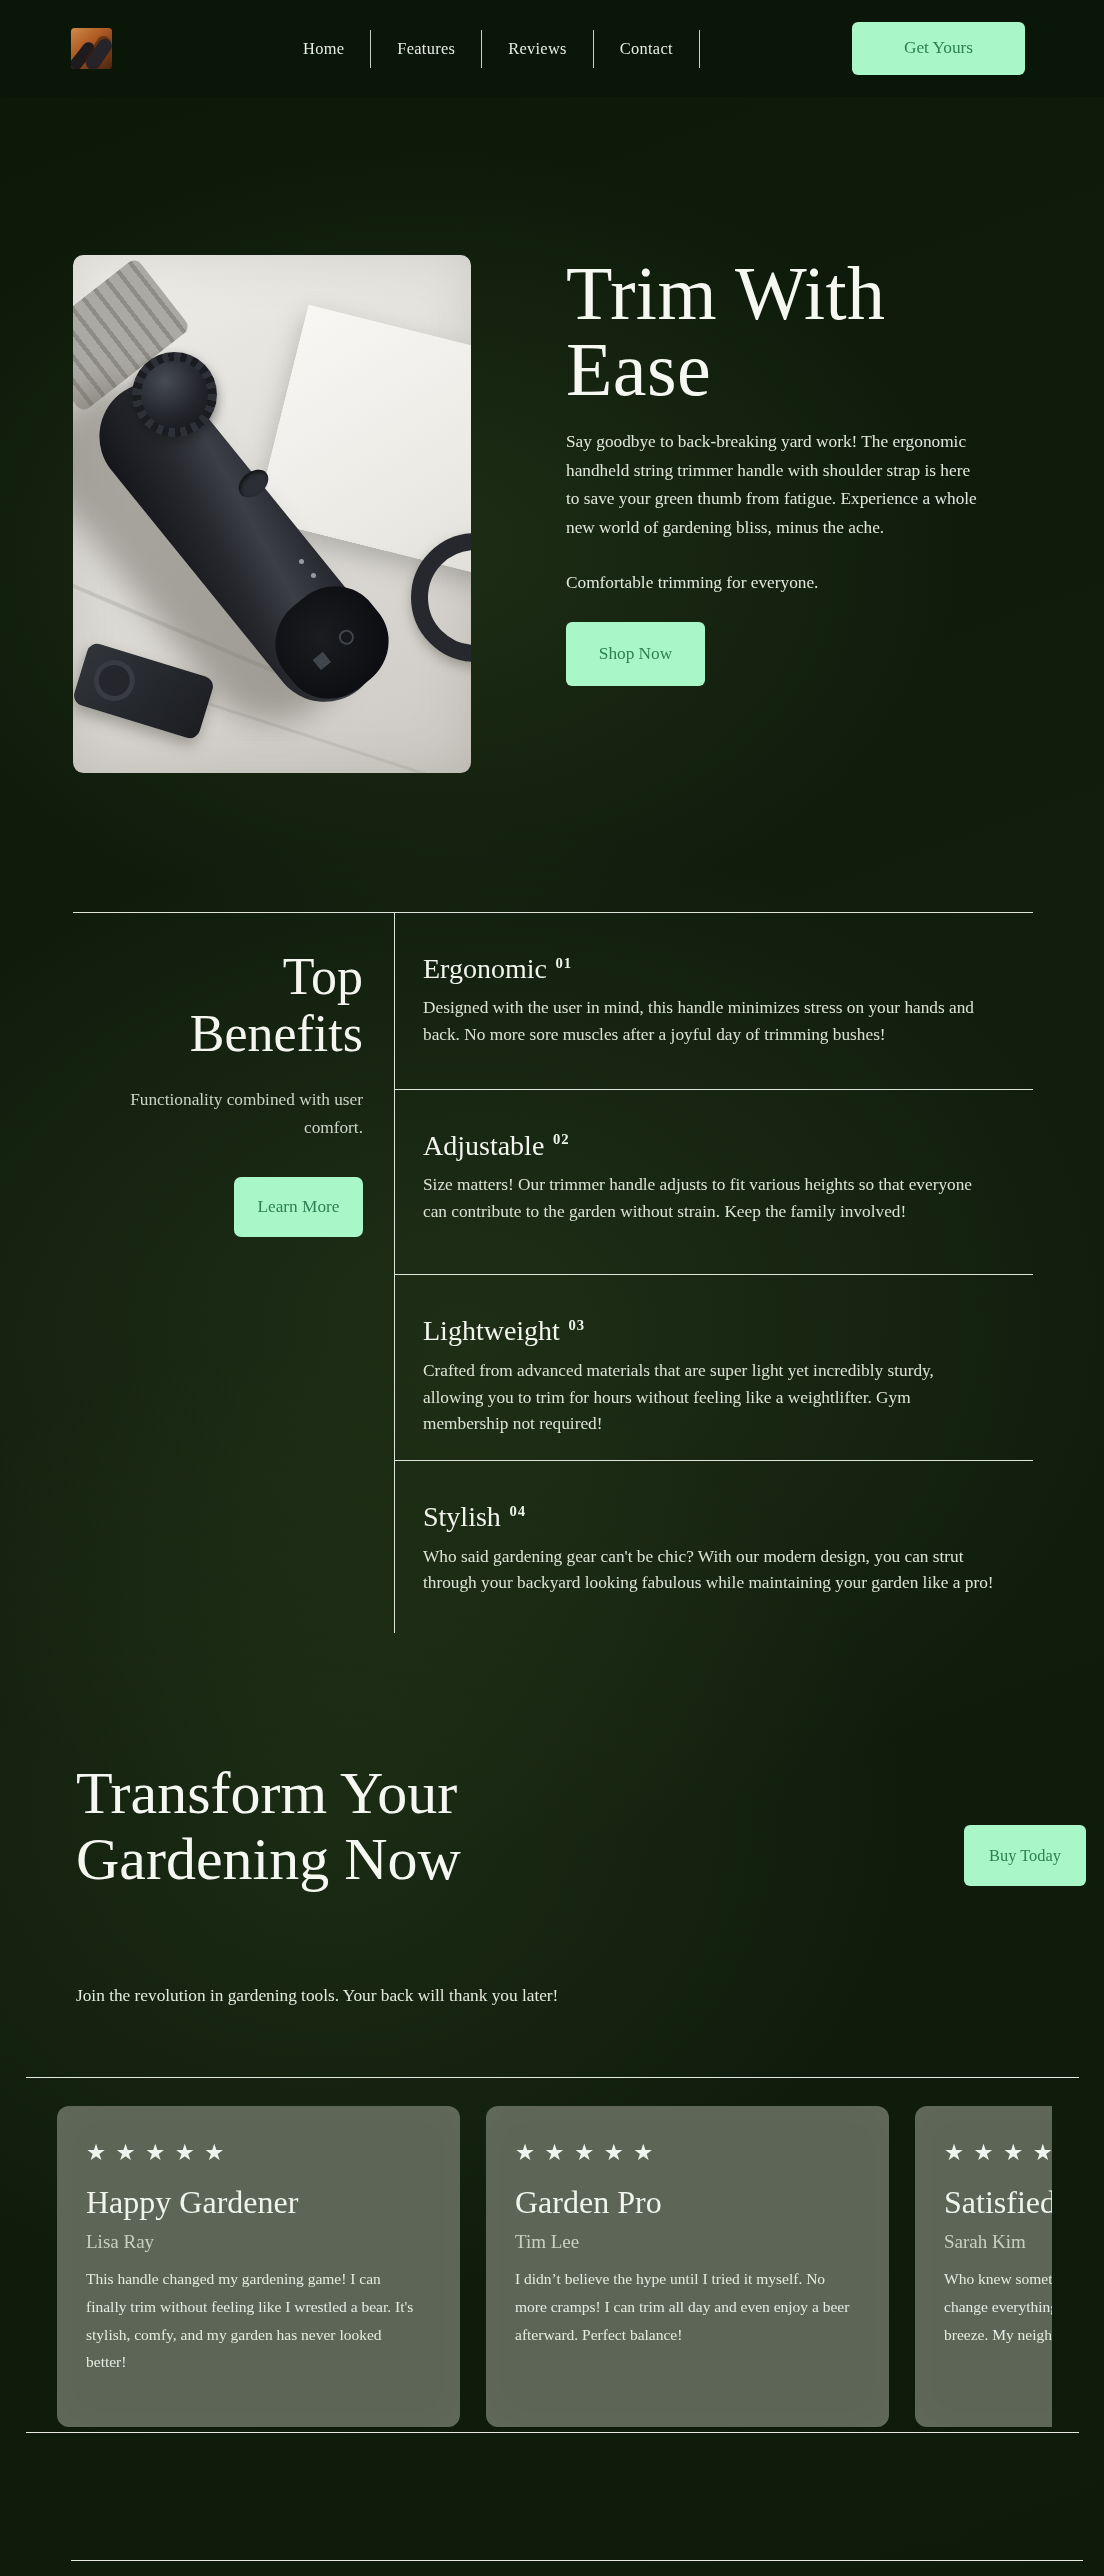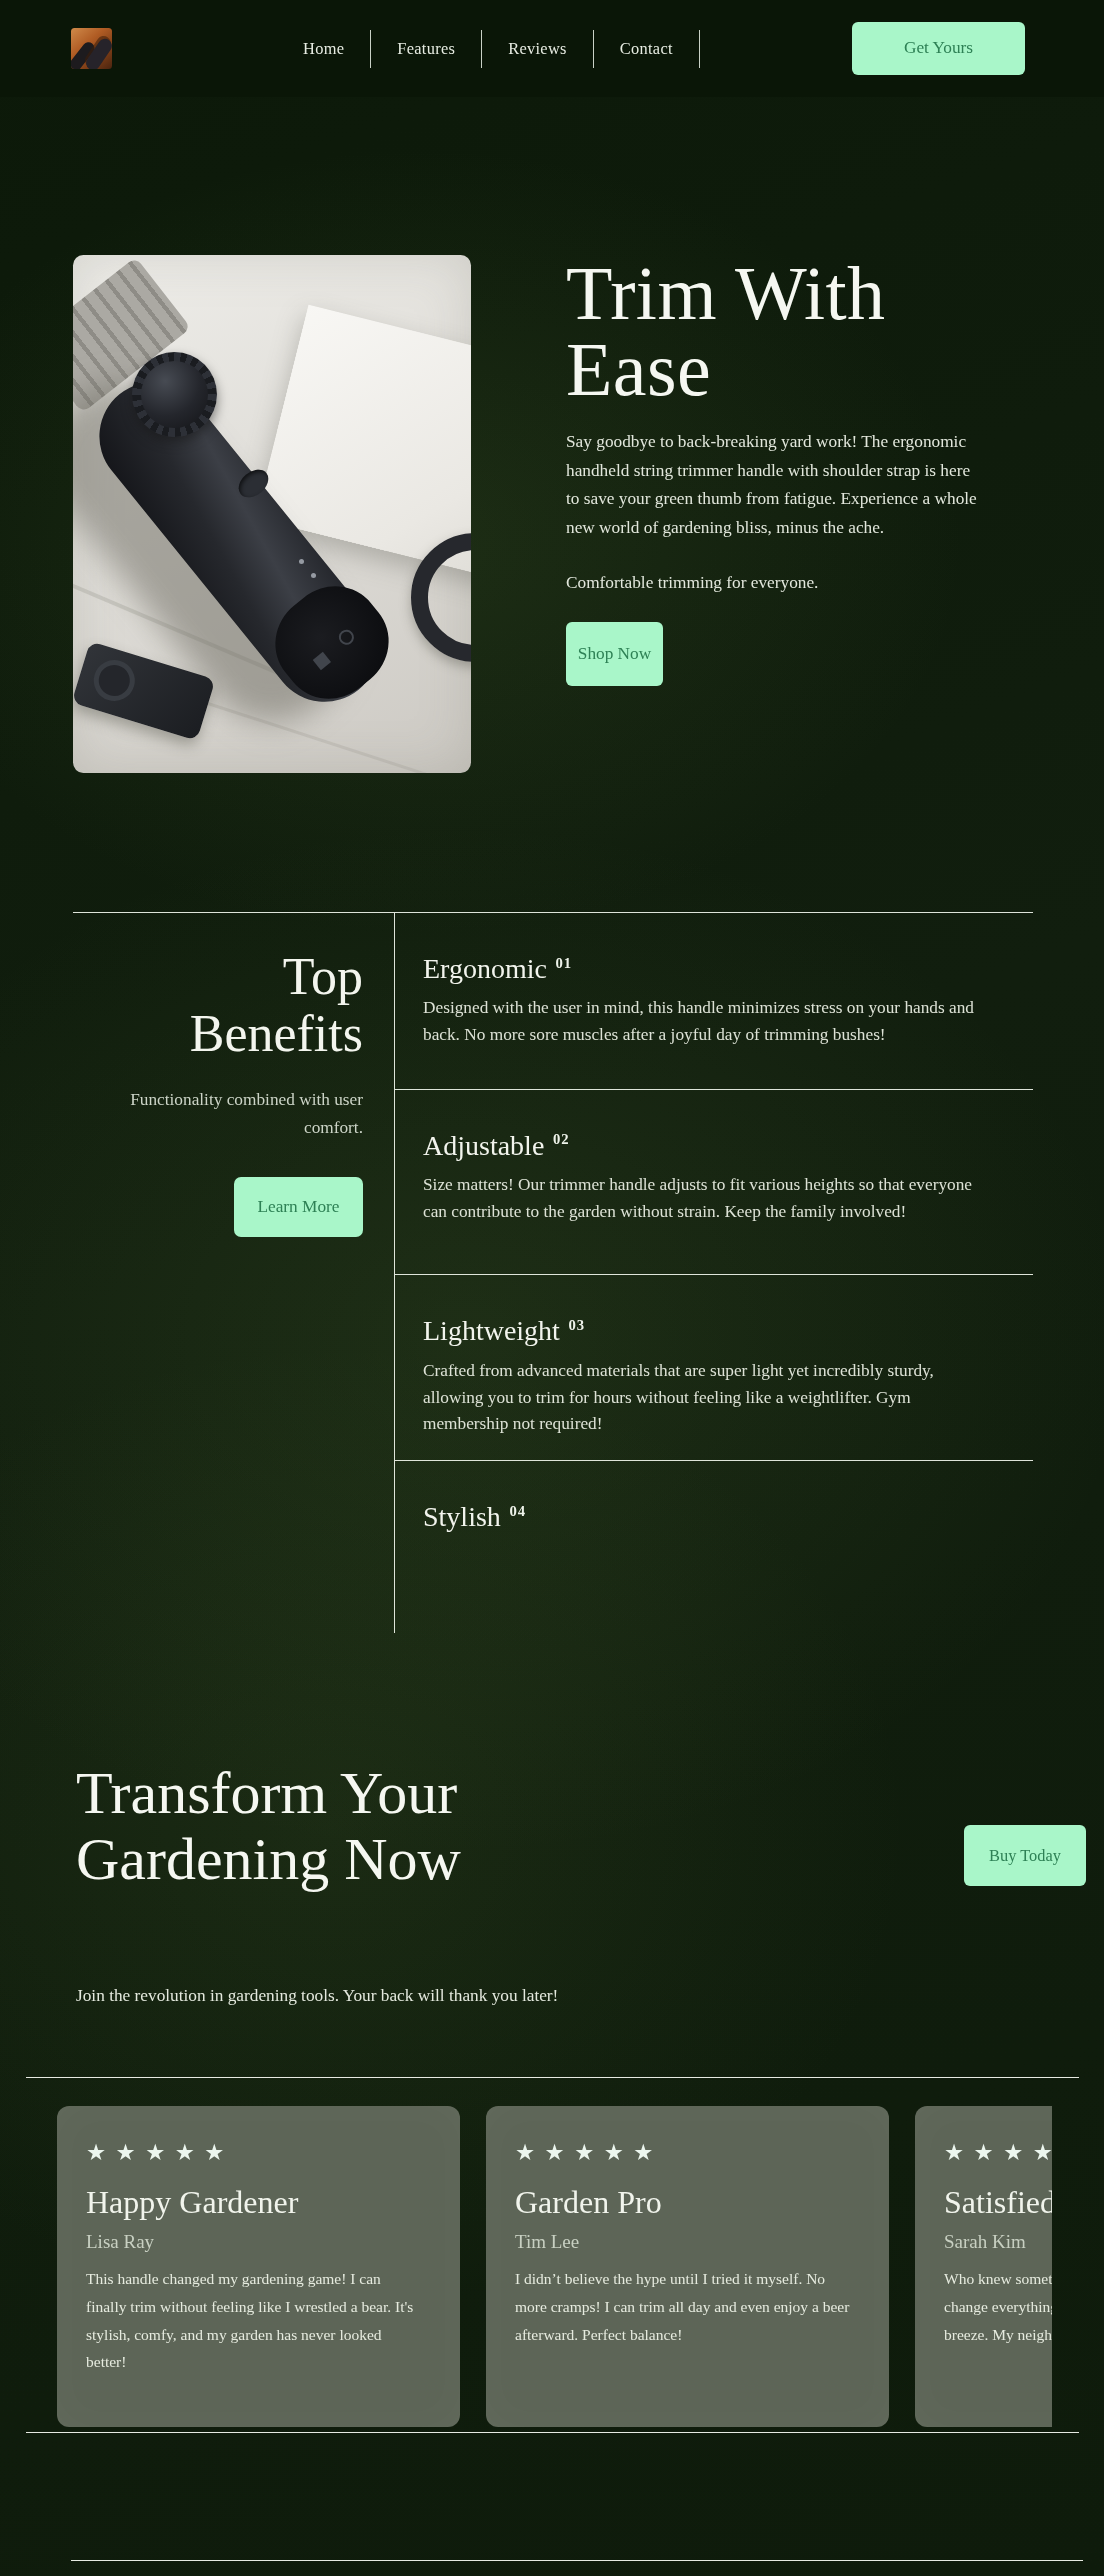--- a/index.html
+++ b/index.html
@@ -77,21 +77,21 @@
   .hm-accessory { position:absolute; left:5.2px; top:404px; width:131px; height:64px; border-radius:10.4px;
     background:linear-gradient(120deg,#313439 0%,#1b1d21 100%); transform:rotate(17deg);
     box-shadow:0 7px 14px rgba(90,90,80,.45); }
   .hm-accessory-circle { position:absolute; left:14px; top:10.4px; width:41px; height:41px; border-radius:50%;
     border:5.2px solid #383c42; background:#24262b; }
 
   .hero-copy { position:absolute; left:566px; top:255px; width:440px; }
   .hero-title { width:371px; color:#f5f7f1; font-size:76px; line-height:1.0; font-weight:400; letter-spacing:0.4px; }
   .hero-desc { margin-top:21px; width:416px; color:#e2e7dc; font-size:17.3px; line-height:1.65; }
   .hero-tagline { margin-top:31px; color:#e2e7dc; font-size:17.3px; }
-  .btn-hero { margin-top:29px; width:97px; height:64px; }
+  .btn-hero { margin-top:29px; width:139px; height:64px; }
 
   
   .benefits { position:absolute; left:73px; top:912px; width:960px; height:721px;
     border-top:1.3px solid rgba(240,245,235,.92); display:flex; }
   .benefits-left { width:322px; border-right:1.3px solid rgba(240,245,235,.92);
     display:flex; flex-direction:column; align-items:flex-end; padding:35px 31px 0 0; }
   .benefits-title { width:259px; text-align:right; color:#f3f5ee; font-size:52px; line-height:1.1; font-weight:400; }
   .benefits-sub { margin-top:24px; width:233px; text-align:right; color:#ccd4c7; font-size:17.3px; line-height:1.6; }
   .btn-benefits { margin-top:35px; width:129px; height:60px; border-radius:7px; }
   .benefits-right { width:638px; display:flex; flex-direction:column; }
@@ -190,20 +190,21 @@
       <div class="benefit-item bi-2">
         <h3 class="benefit-title"><span>Adjustable</span><sup>02</sup></h3>
         <p class="benefit-desc">Size matters! Our trimmer handle adjusts to fit various heights so that everyone can contribute to the garden without strain. Keep the family involved!</p>
       </div>
       <div class="benefit-item bi-3">
         <h3 class="benefit-title"><span>Lightweight</span><sup>03</sup></h3>
         <p class="benefit-desc">Crafted from advanced materials that are super light yet incredibly sturdy, allowing you to trim for hours without feeling like a weightlifter. Gym membership not required!</p>
       </div>
       <div class="benefit-item bi-4">
         <h3 class="benefit-title"><span>Stylish</span><sup>04</sup></h3>
+        <p class="benefit-desc">Who said gardening gear can't be chic? With our modern design, you can strut through your backyard looking fabulous while maintaining your garden like a pro!</p>
       </div>
     </div>
   </div>
 
   <h2 class="cta-title">Transform Your Gardening Now</h2>
   <p class="cta-sub">Join the revolution in gardening tools. Your back will thank you later!</p>
   <button class="btn btn-cta">Buy Today</button>
 
   <div class="divider div-top"></div>
   <div class="cards-clip">

